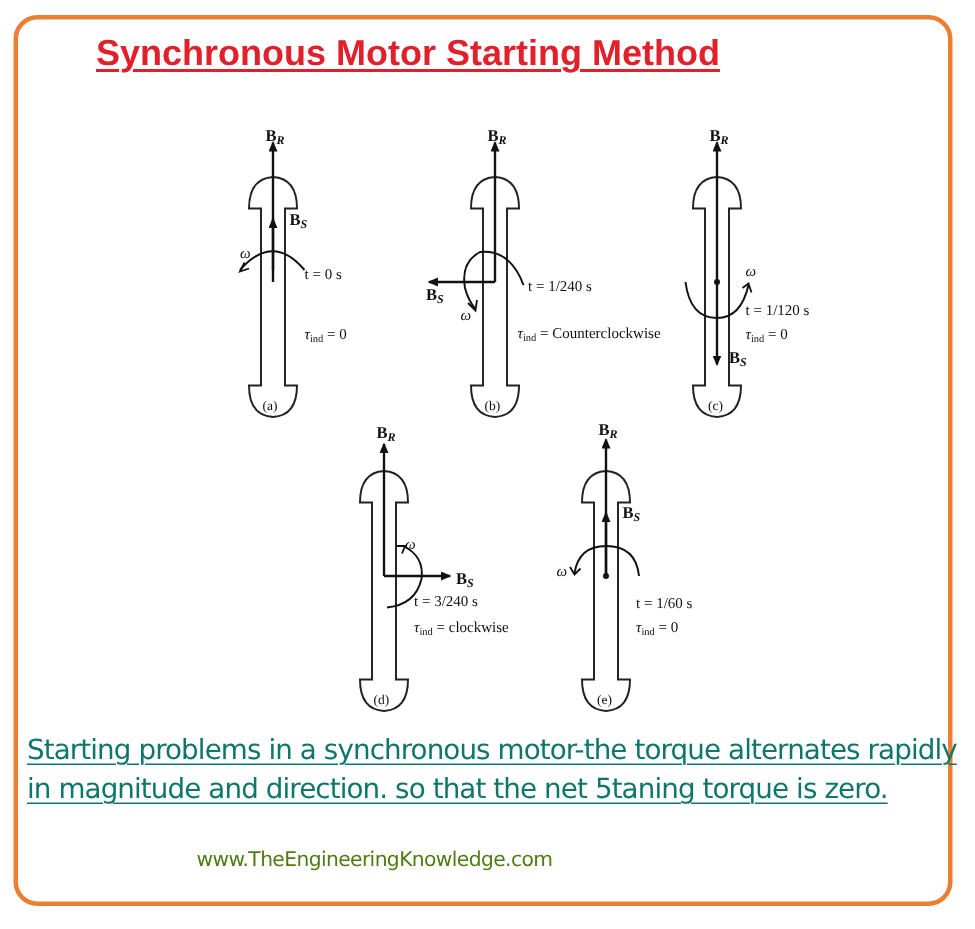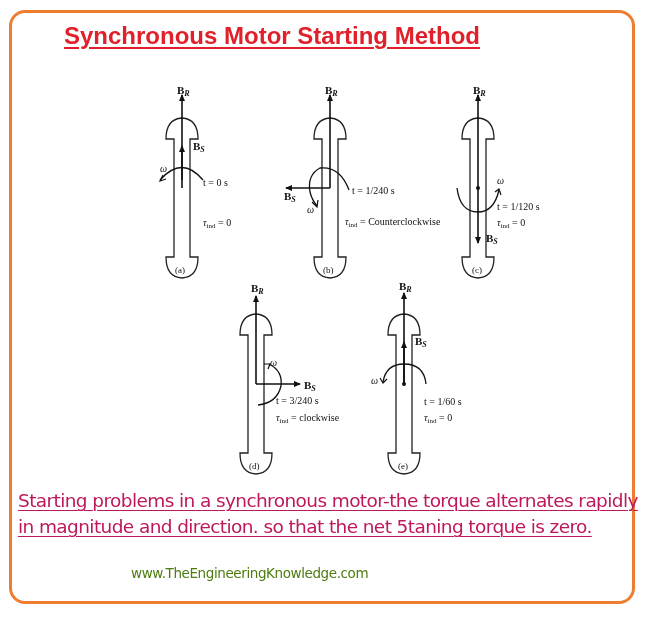--- a/index.html
+++ b/index.html
@@ -1,21 +1,21 @@
 <!DOCTYPE html>
 <html><head>
 <meta charset="utf-8">
 <style>
   html, body { margin:0; padding:0; background:#ffffff; }
   body { width:650px; height:619px; position:relative; overflow:hidden; font-family:"Liberation Sans", sans-serif; }
   .frame { position:absolute; left:9px; top:10px; width:626px; height:594px; border:3px solid #ed7d31; border-radius:16px; background:#fff; box-sizing:border-box; }
   .title { position:absolute; left:0; width:544px; top:22px; text-align:center; color:#e0202a; font-family:"Liberation Sans", sans-serif; font-weight:bold; font-size:24px; }
   .title span { text-decoration:underline; text-decoration-thickness:2px; text-underline-offset:3px; }
   svg.diagram { position:absolute; left:0; top:0; }
-  .caption { position:absolute; left:18px; top:488px; width:620px; color:#be185d; font-size:18.5px; line-height:26px; font-family:"DejaVu Sans", sans-serif; letter-spacing:-0.6px; }
+  .caption { position:absolute; left:18px; top:488px; width:620px; color:#0f766e; font-size:18.5px; line-height:26px; font-family:"DejaVu Sans", sans-serif; letter-spacing:-0.6px; }
   .caption span { text-decoration:underline; text-decoration-thickness:1px; text-underline-offset:3px; }
   .website { position:absolute; left:131px; top:565px; color:#4d7c0f; font-size:13.5px; font-family:"DejaVu Sans", sans-serif; letter-spacing:-0.4px; }
   .lbl { font-family:"Liberation Serif", serif; fill:#111; }
 </style>
 </head>
 <body>
 
 <div class="frame"></div>
 
 <div class="title"><span>Synchronous Motor Starting Method</span></div>

